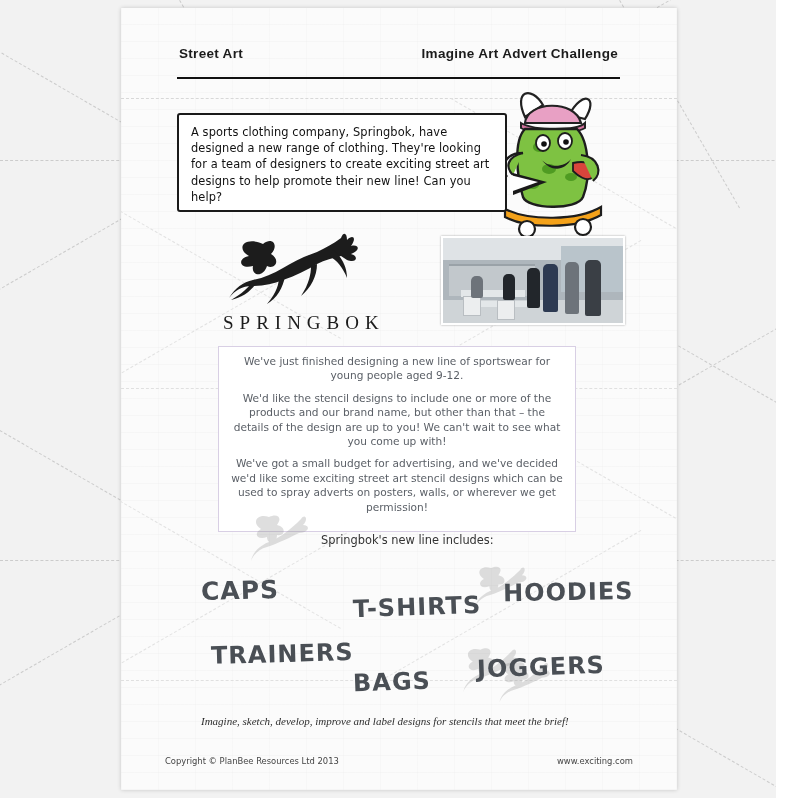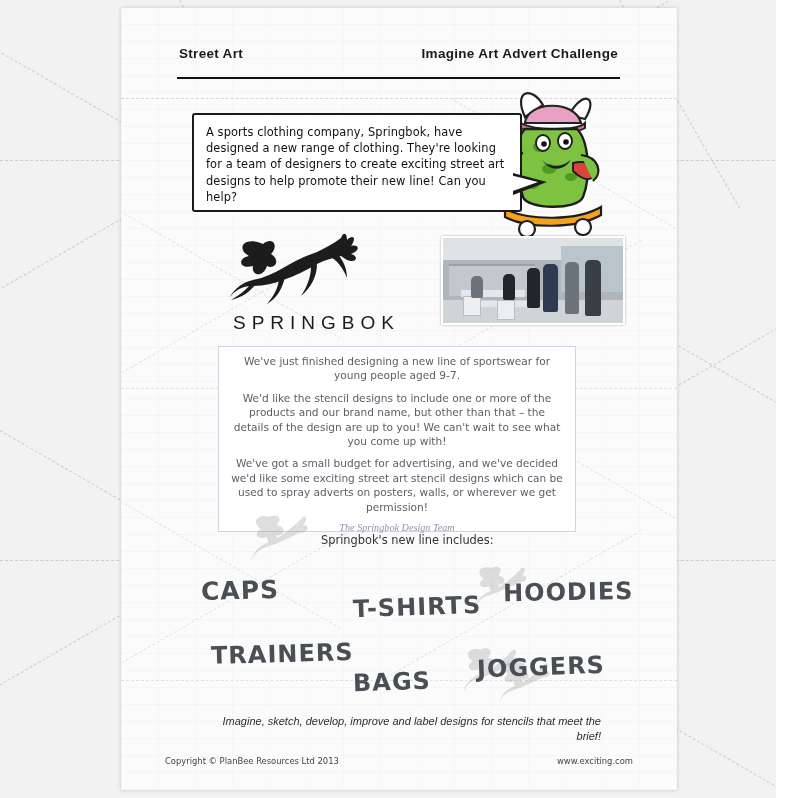--- a/index.html
+++ b/index.html
@@ -78,21 +78,21 @@
     top: 5px;
     font-size: 13.5px;
     font-weight: bold;
     color: #1b1b1b;
     letter-spacing: 0.3px;
   }
 
   
   .speech {
     position: absolute;
-    left: 71px;
+    left: 56px;
     top: 105px;
     width: 330px;
     height: 99px;
     border: 2px solid #1a1a1a;
     border-radius: 3px;
     background: #ffffff;
     box-sizing: border-box;
     padding: 9px 12px 0 12px;
   }
   .speech p {
@@ -134,23 +134,23 @@
   
   .logo-block {
     position: absolute;
     left: 100px;
     top: 222px;
     width: 190px;
     height: 110px;
   }
   .logo-word {
     position: absolute;
-    left: 12px;
+    left: 2px;
     top: 82px;
-    font-family: Liberation Sans, sans-serif;
+    font-family: Liberation Serif, serif;
     font-size: 19px;
     letter-spacing: 6px;
     color: #1c1c1c;
   }
 
   
   .photo {
     position: absolute;
     left: 320px;
     top: 228px;
@@ -224,22 +224,22 @@
   .prod.trainers { left: 90px;  top: 632px; font-size: 24px; transform: rotate(-1.5deg); }
   .prod.bags     { left: 232px; top: 660px; font-size: 24px; transform: rotate(-2deg); }
   .prod.joggers  { left: 356px; top: 645px; font-size: 24px; transform: rotate(-2deg); }
 
   
   .instruction {
     position: absolute;
     left: 80px;
     top: 706px;
     width: 400px;
-    text-align: right;
-    font-family: Liberation Sans, sans-serif;
+    text-align: left;
+    font-family: Liberation Serif, serif;
     font-style: italic;
     font-size: 11px;
     line-height: 15px;
     color: #2e2e2e;
   }
   .copyright {
     position: absolute;
     left: 44px;
     top: 748px;
     font-family: "DejaVu Sans", sans-serif;
@@ -376,24 +376,23 @@
       <div class="chair" style="left:54px; top:62px; width:16px; height:18px;"></div>
       <div class="pers dark" style="left:84px; top:30px; width:13px; height:40px;"></div>
       <div class="pers blue" style="left:100px; top:26px; width:15px; height:48px;"></div>
       <div class="pers grey" style="left:122px; top:24px; width:14px; height:52px;"></div>
       <div class="pers" style="left:142px; top:22px; width:16px; height:56px;"></div>
       <div class="pers dark" style="left:60px; top:36px; width:12px; height:26px;"></div>
       <div class="pers grey" style="left:28px; top:38px; width:12px; height:22px;"></div>
     </div>
 
     <div class="brief">
-      <p>We've just finished designing a new line of sportswear for young people aged 9-7.</p>
+      <p>We've just finished designing a new line of sportswear for young people aged 9-12.</p>
       <p>We'd like the stencil designs to include one or more of the products and our brand name, but other than that – the details of the design are up to you! We can't wait to see what you come up with!</p>
       <p>We've got a small budget for advertising, and we've decided we'd like some exciting street art stencil designs which can be used to spray adverts on posters, walls, or wherever we get permission!</p>
-      <div class="sign">The Springbok Design Team</div>
     </div>
 
     <div class="wm" style="left:128px; top:505px;">
       <svg width="64" height="52" viewBox="0 0 64 52" xmlns="http://www.w3.org/2000/svg">
         <path d="M52 6 C56 0, 60 6, 54 12 C62 12, 60 20, 50 20 C42 24, 30 30, 18 34
                  C10 36, 4 42, 2 48 C4 38, 12 32, 22 28 C32 24, 42 16, 52 6 Z" fill="#8d8d8d"></path>
         <path d="M20 4 C8 0, 2 10, 12 16 C4 20, 8 28, 18 24 C18 32, 28 32, 28 22
                  C36 24, 38 14, 28 12 C34 4, 28 0, 20 4 Z" fill="#8d8d8d"></path>
       </svg>
     </div>

